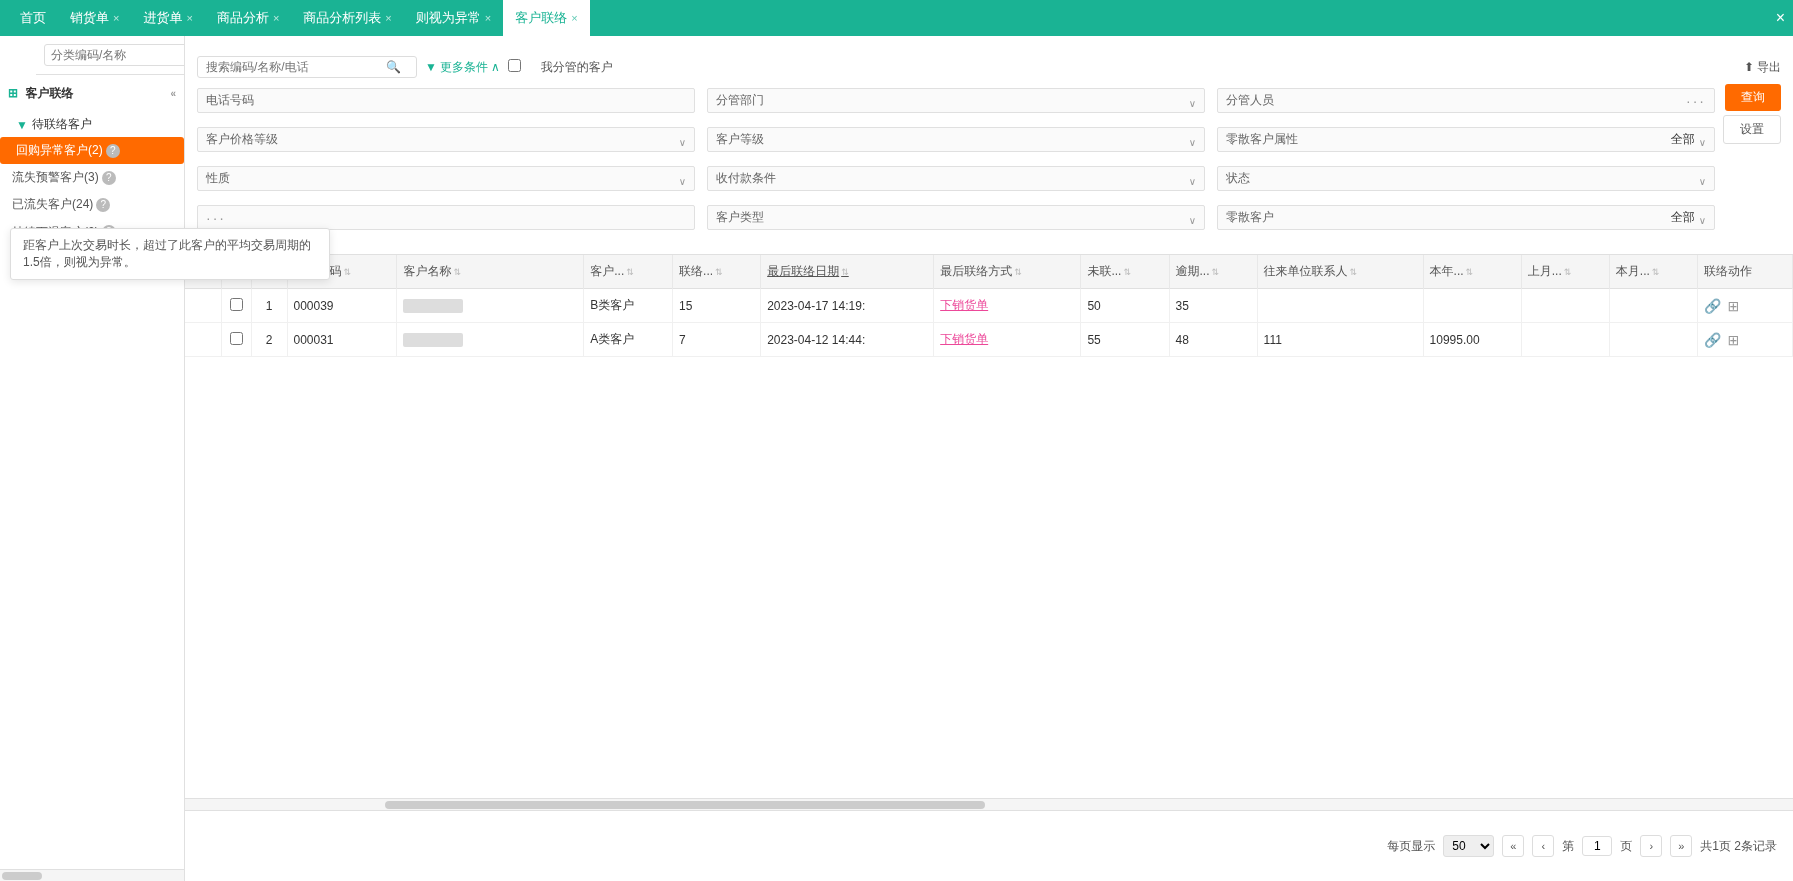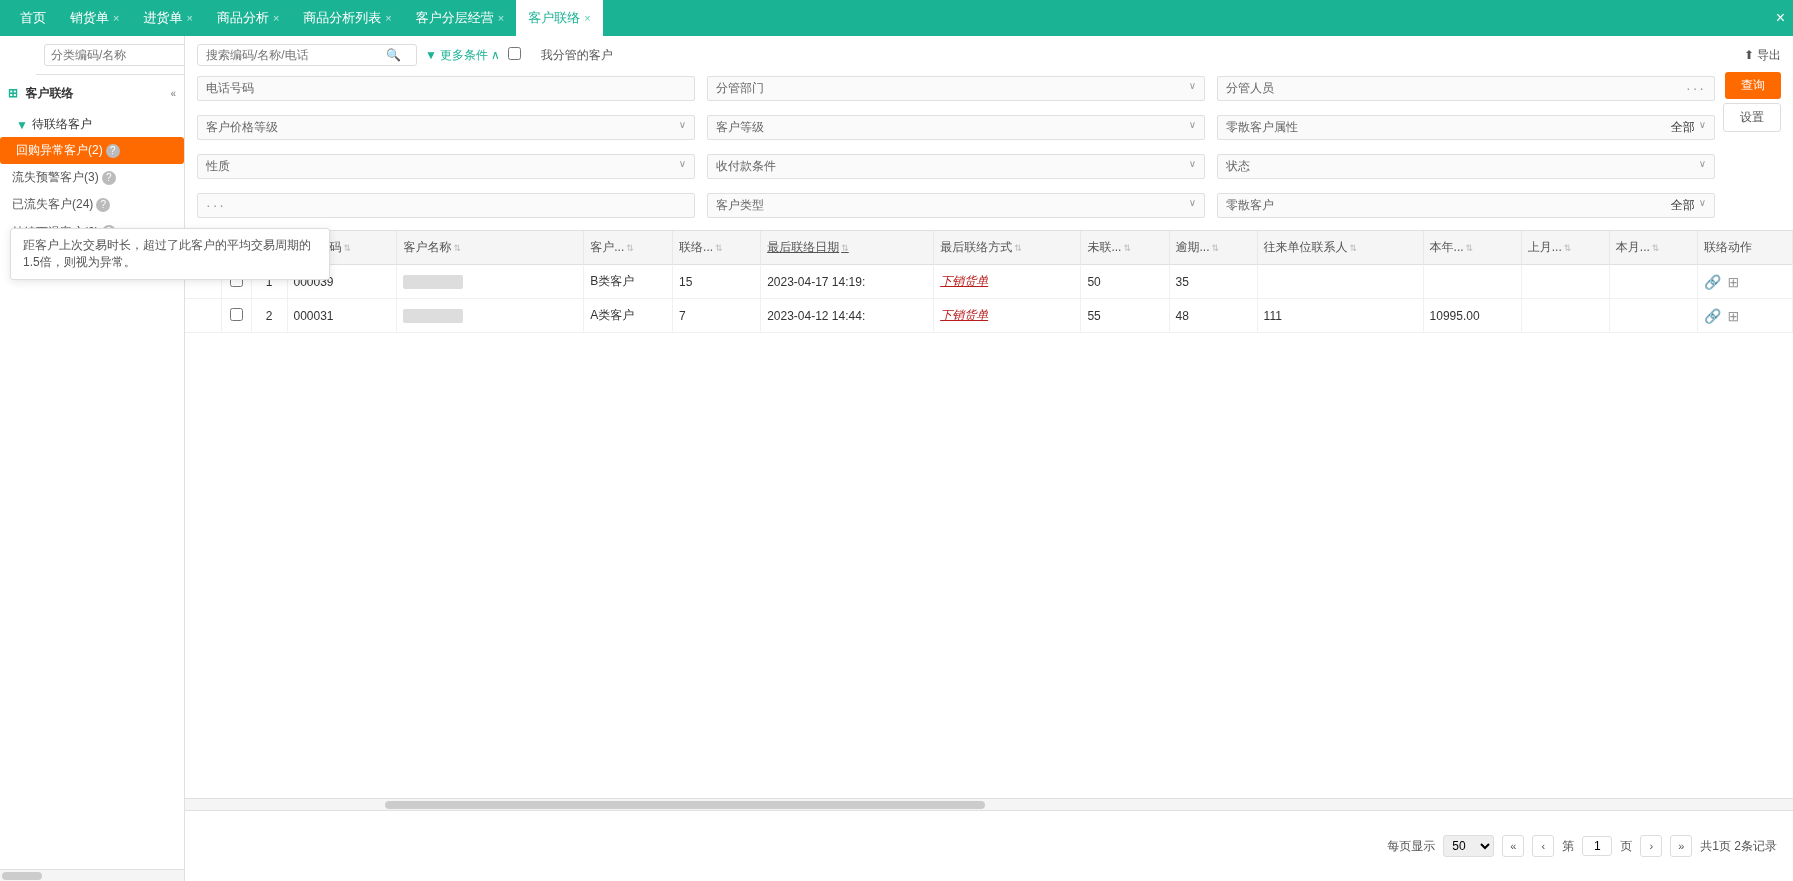--- a/index.html
+++ b/index.html
@@ -62,21 +62,21 @@
       padding: 8px 12px; font-size: 12px; color: #555; z-index: 100; max-width: 320px; box-shadow: 0 2px 8px rgba(0,0,0,0.1);
     }
 
     
     .content-area {
       flex: 1; display: flex; flex-direction: column; overflow: hidden;
     }
 
     
     .filter-bar {
-      background: #fff; border-bottom: 1px solid #e0e0e0; padding: 8px 12px;
+      background: #fff; border-bottom: 1px solid #e0e0e0; padding: 20px 12px;
     }
     .filter-row1 {
       display: flex; align-items: center; gap: 8px; margin-bottom: 6px;
     }
     .filter-search-input {
       display: flex; align-items: center; border: 1px solid #ddd; border-radius: 3px; padding: 3px 8px; width: 220px;
     }
     .filter-search-input input {
       border: none; outline: none; font-size: 12px; width: 180px;
     }
@@ -88,21 +88,21 @@
     }
     .export-btn {
       margin-left: auto; display: flex; align-items: center; gap: 3px; color: #555; cursor: pointer; font-size: 12px;
     }
 
     
     .filter-grid {
       display: grid; grid-template-columns: repeat(3, 1fr); gap: 6px 12px; padding: 4px 0;
     }
     .filter-field {
-      display: flex; align-items: flex-start; border: 1px solid #e0e0e0; border-radius: 2px; padding: 3px 8px; background: #fafafa;
+      display: flex; align-items: flex-end; border: 1px solid #e0e0e0; border-radius: 2px; padding: 3px 8px; background: #fafafa;
     }
     .filter-field label {
       color: #666; font-size: 12px; white-space: nowrap; margin-right: 8px;
     }
     .filter-field .spacer { flex: 1; }
     .filter-field .dropdown-arrow { color: #999; font-size: 10px; cursor: pointer; }
     .filter-field .dots { color: #999; font-size: 14px; cursor: pointer; letter-spacing: 2px; }
 
     
     .table-container {
@@ -115,21 +115,21 @@
       background: #f5f5f5; border-bottom: 1px solid #e0e0e0;
     }
     thead th {
       padding: 8px 6px; text-align: left; font-weight: normal; color: #555; border-right: 1px solid #e8e8e8; white-space: nowrap;
       cursor: pointer; user-select: none;
     }
     thead th .col-header { display: flex; align-items: center; gap: 2px; }
     thead th .sort-icon { color: #bbb; font-size: 9px; }
     tbody tr { border-bottom: 1px solid #f0f0f0; }
     tbody td { padding: 8px 6px; color: #333; border-right: 1px solid #f0f0f0; white-space: nowrap; }
-    .td-link { color: #b91c1c; text-decoration: underline; cursor: pointer; font-style: italic; }
+    .td-link { color: #ec4899; text-decoration: underline; cursor: pointer; }
     .action-icons { display: flex; gap: 6px; color: #999; cursor: pointer; font-size: 14px; }
 
     
     .table-footer {
       background: #fff; border-top: 1px solid #e0e0e0; padding: 24px 16px;
       display: flex; align-items: center; justify-content: flex-end; gap: 8px; font-size: 12px; color: #555;
     }
     .page-size-select {
       border: 1px solid #ddd; border-radius: 3px; padding: 2px 4px; font-size: 12px;
     }
@@ -206,21 +206,21 @@
   </div>
   <div class="nav-item">
     <span>商品分析</span>
     <span class="nav-close">×</span>
   </div>
   <div class="nav-item">
     <span>商品分析列表</span>
     <span class="nav-close">×</span>
   </div>
   <div class="nav-item">
-    <span>客户分层经营</span>
+    <span>则视为异常</span>
     <span class="nav-close">×</span>
   </div>
   <div class="nav-item active">
     <span>客户联络</span>
     <span class="nav-close">×</span>
   </div>
   <span class="window-close">×</span>
 </div>
 
 <div class="main-container">

